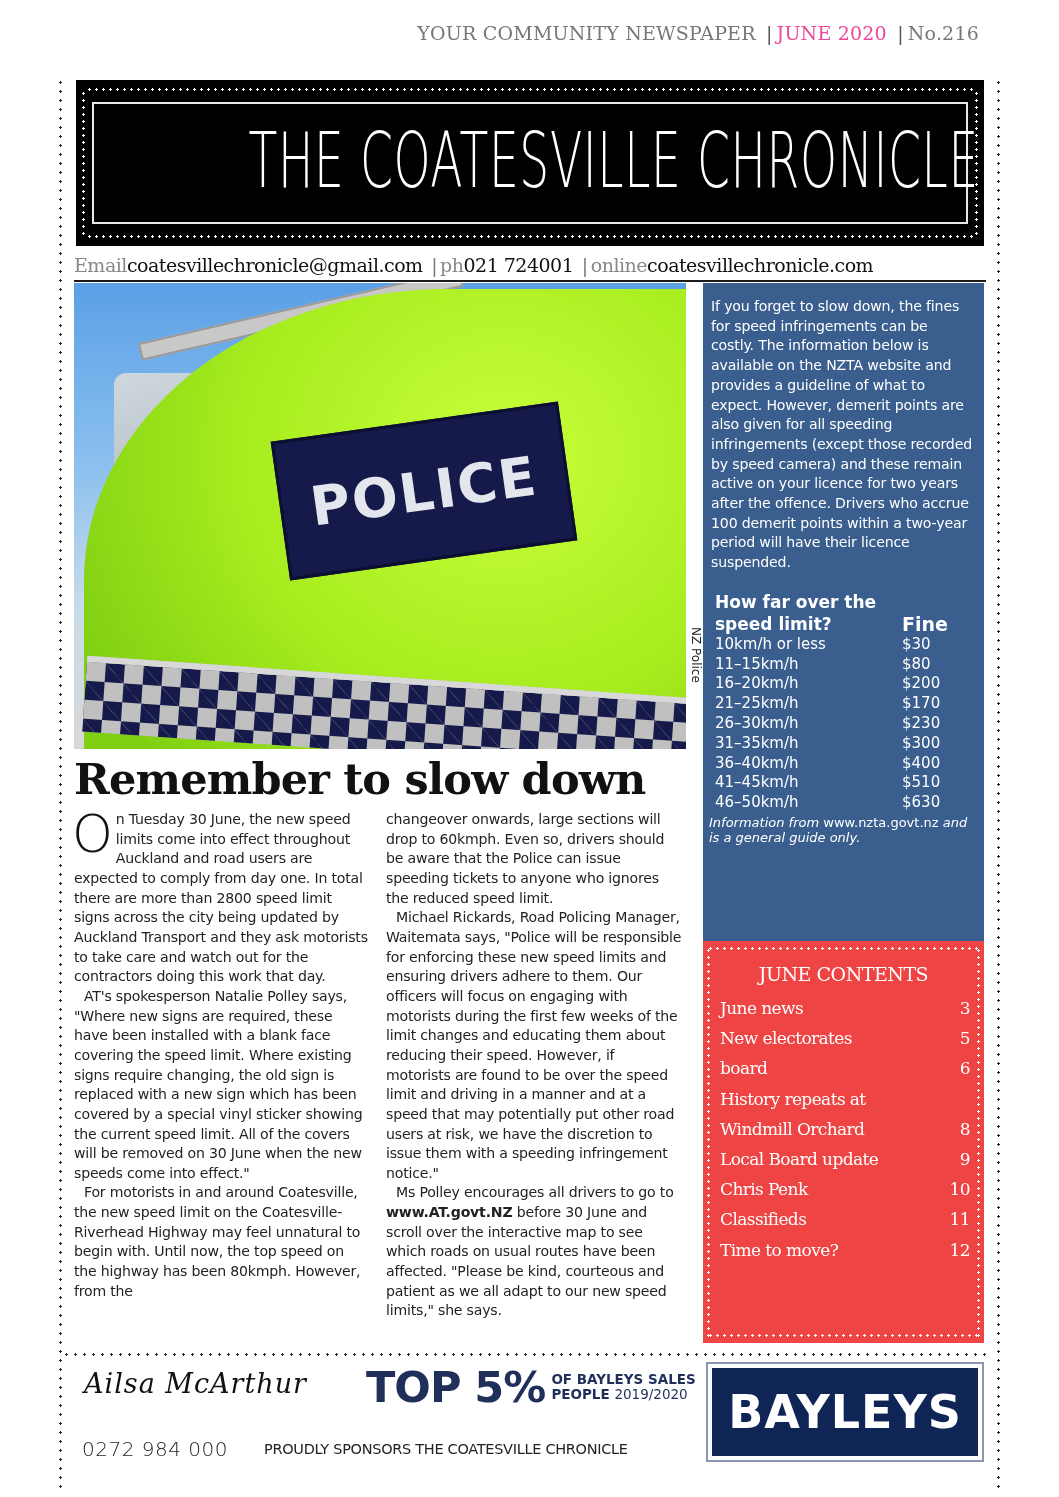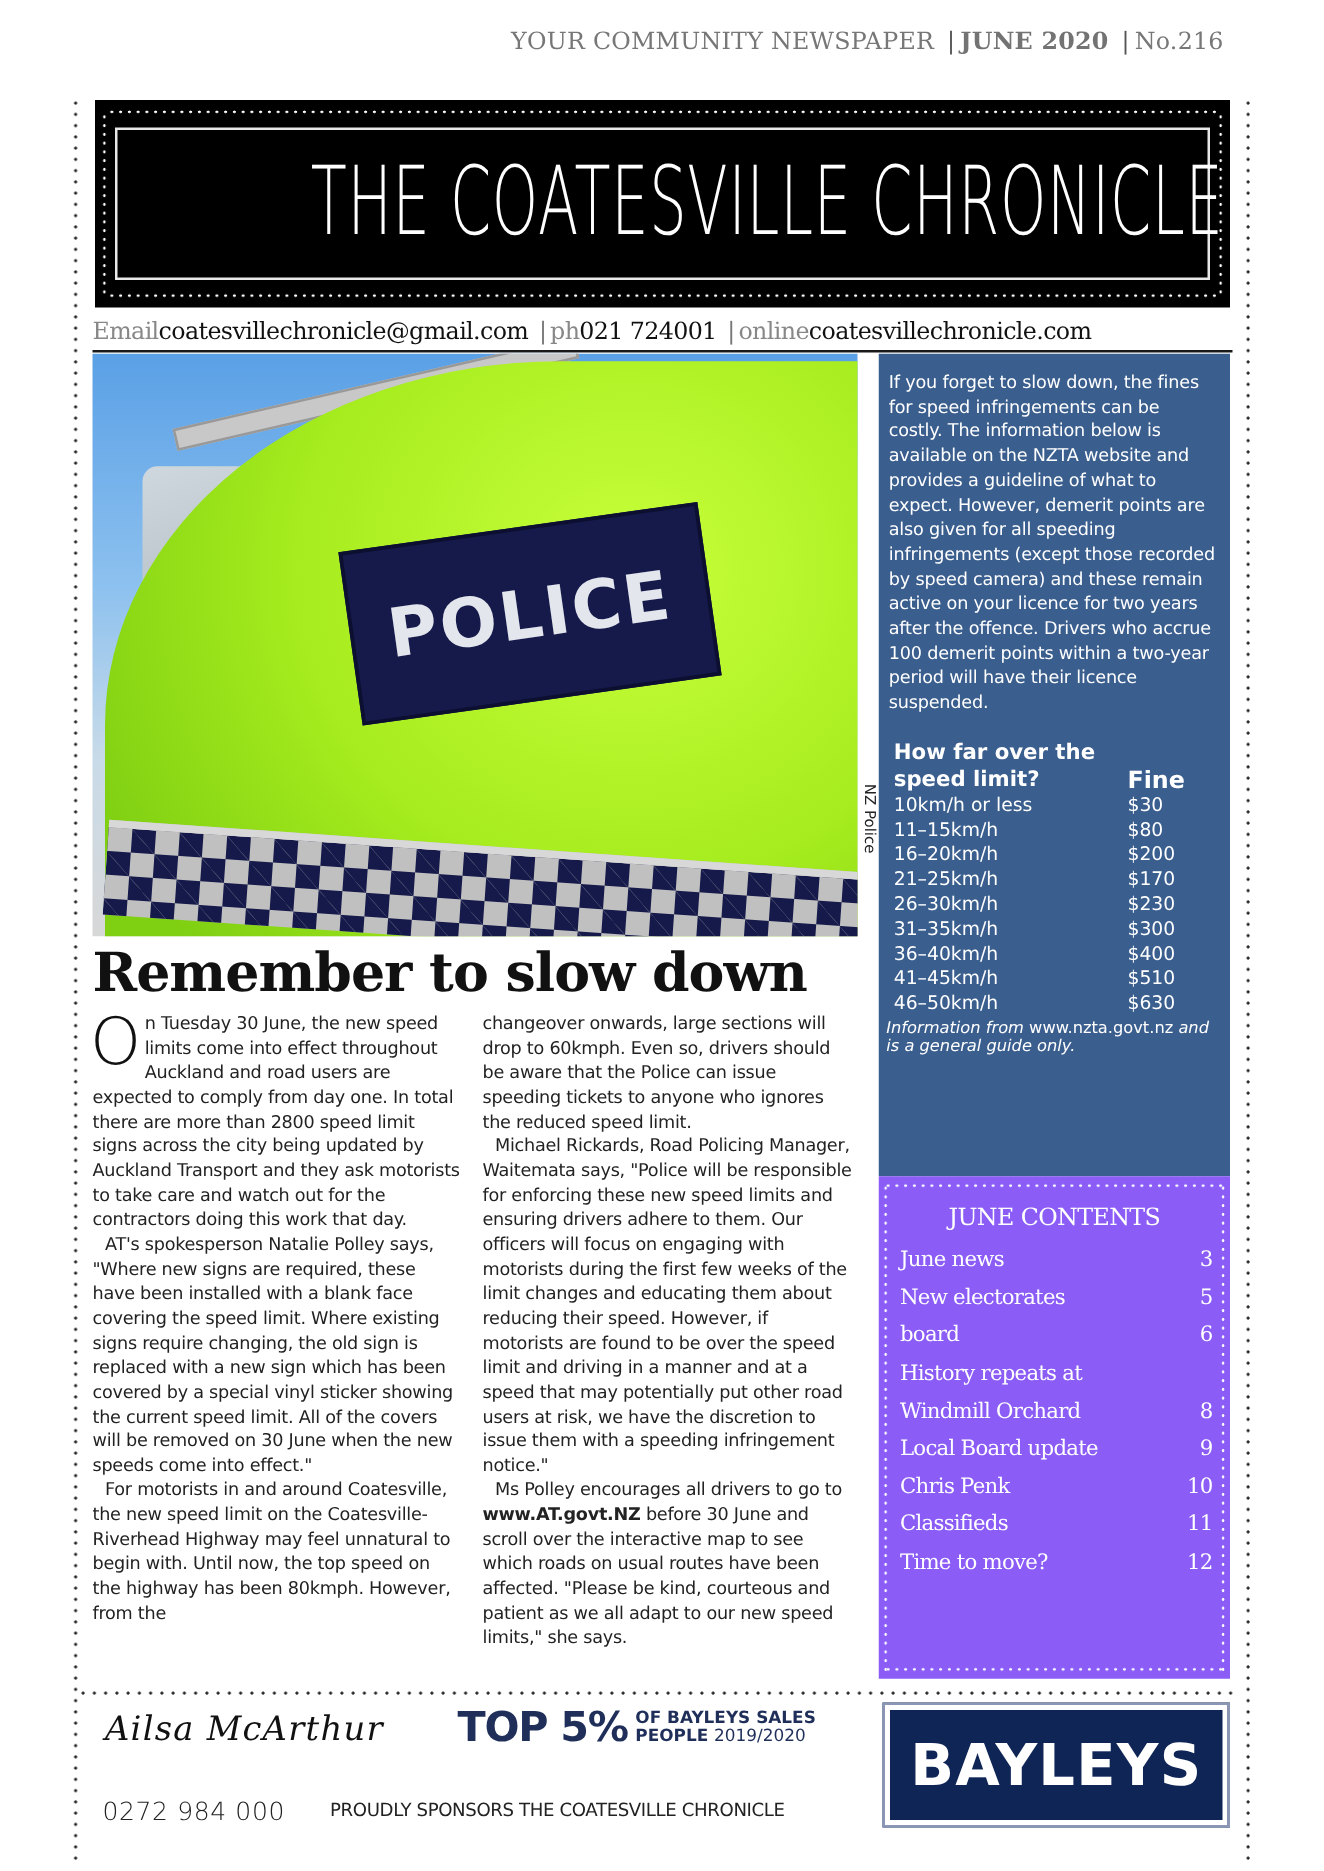--- a/index.html
+++ b/index.html
@@ -3,21 +3,21 @@
 <meta charset="utf-8">
 <style>
   * { box-sizing: border-box; margin: 0; padding: 0; }
   html, body { width: 1059px; height: 1497px; background: #ffffff; overflow: hidden; }
   body { position: relative; font-family: "DejaVu Sans", sans-serif; color: #1a1a1a; }
 
   .dots-v { position: absolute; width: 3px; background-image: radial-gradient(circle, #222 1.1px, transparent 1.3px); background-size: 3px 9px; background-repeat: repeat-y; }
   .dots-h { position: absolute; height: 3px; background-image: radial-gradient(circle, #222 1.1px, transparent 1.3px); background-size: 9px 3px; background-repeat: repeat-x; }
 
   .topline { position: absolute; top: 22px; right: 80px; font-family: "DejaVu Serif", serif; font-size: 19px; color: #777; letter-spacing: 0.2px; white-space: nowrap; }
-  .topline b { color: #737373; font-weight: bold; }
+  .topline b { color: #ec4899; font-weight: normal; }
   .topline .sep { color: #555; margin: 0 4px; }
 
   .masthead { position: absolute; left: 76px; top: 80px; width: 908px; height: 166px; background: #000; }
   .masthead .innerdots-t, .masthead .innerdots-b { position: absolute; left: 10px; right: 10px; height: 3px; background-image: radial-gradient(circle, #fff 1px, transparent 1.2px); background-size: 7px 3px; background-repeat: repeat-x; }
   .masthead .innerdots-t { top: 8px; }
   .masthead .innerdots-b { bottom: 8px; }
   .masthead .innerdots-l, .masthead .innerdots-r { position: absolute; top: 10px; bottom: 10px; width: 3px; background-image: radial-gradient(circle, #fff 1px, transparent 1.2px); background-size: 3px 7px; background-repeat: repeat-y; }
   .masthead .innerdots-l { left: 6px; }
   .masthead .innerdots-r { right: 6px; }
   .masthead .frame { position: absolute; left: 16px; right: 16px; top: 22px; bottom: 22px; border: 2px solid #e8e8e8; }
@@ -44,21 +44,21 @@
   .sidebar h2 { font-family: "DejaVu Serif", serif; font-weight: normal; font-size: 27px; text-align: center; line-height: 32px; margin-top: 18px; }
   .sidebar p.intro { font-size: 14.1px; line-height: 19.7px; margin-top: 14px; margin-left: -4px; letter-spacing: -0.15px; }
   .finetable { margin-top: 18px; width: 100%; }
   .finetable .hdr { display: flex; justify-content: space-between; align-items: flex-end; font-weight: bold; font-size: 17px; line-height: 22px; }
   .finetable .hdr .fine-h { font-size: 19px; width: 70px; }
   .finetable .row { display: flex; justify-content: space-between; font-size: 15px; line-height: 19.8px; }
   .finetable .row .fine { width: 70px; }
   .sidebar .note { font-size: 13px; font-style: italic; line-height: 15px; margin-top: 2px; margin-left: -6px; }
   .sidebar .note b { font-style: normal; font-weight: normal; }
 
-  .contents { position: absolute; left: 703px; top: 941px; width: 281px; height: 402px; background: #8b5cf6; color: #fff; }
+  .contents { position: absolute; left: 703px; top: 941px; width: 281px; height: 402px; background: #ef4444; color: #fff; }
   .contents .cdots { position: absolute; left: 4px; right: 4px; top: 6px; bottom: 6px; }
   .contents .cdots .t, .contents .cdots .b { position: absolute; left: 0; right: 0; height: 3px; background-image: radial-gradient(circle, #fff 1px, transparent 1.2px); background-size: 7px 3px; background-repeat: repeat-x; }
   .contents .cdots .t { top: 0; } .contents .cdots .b { bottom: 0; }
   .contents .cdots .l, .contents .cdots .r { position: absolute; top: 0; bottom: 0; width: 3px; background-image: radial-gradient(circle, #fff 1px, transparent 1.2px); background-size: 3px 7px; background-repeat: repeat-y; }
   .contents .cdots .l { left: 0; } .contents .cdots .r { right: 0; }
   .contents h3 { font-family: "DejaVu Serif", serif; font-weight: normal; font-size: 19px; text-align: center; margin-top: 22px; letter-spacing: -0.5px; }
   .contents ul { list-style: none; margin: 8px 14px 0 17px; }
   .contents li { display: flex; justify-content: space-between; align-items: flex-end; font-family: "DejaVu Serif", serif; font-size: 17px; line-height: 30.2px; letter-spacing: -0.6px; }
   .contents li .t { flex: 1; }
   .contents li .p { width: 26px; text-align: right; }
@@ -69,21 +69,21 @@
   .col p { text-indent: 0; }
   .col p.ind { text-indent: 10px; }
   .col1 { left: 74px; }
   .col2 { left: 386px; }
   .dropcap { float: left; font-size: 52px; line-height: 40px; margin: 4px 3px 0 -2px; font-family: "DejaVu Sans", sans-serif; font-weight: 200; color: #111; }
   .col2 b { font-weight: bold; }
 
   .footer-rule { position: absolute; left: 62px; top: 1353px; width: 926px; }
   .ad-name { position: absolute; left: 84px; top: 1368px; font-family: "DejaVu Serif", serif; font-style: italic; font-size: 27px; color: #111; white-space: nowrap; letter-spacing: 1px; }
   .ad-top5 { position: absolute; left: 366px; top: 1362px; display: flex; align-items: center; color: #1f2f5a; }
-  .ad-top5 .big { font-family: "DejaVu Sans", sans-serif; font-weight: bold; font-size: 33px; letter-spacing: -1px; }
+  .ad-top5 .big { font-family: "DejaVu Sans", sans-serif; font-weight: bold; font-size: 43px; letter-spacing: -1px; }
   .ad-top5 .small { font-family: "DejaVu Sans", sans-serif; font-weight: bold; font-size: 13.5px; line-height: 15px; margin-left: 6px; }
   .ad-top5 .small .yr { font-weight: normal; }
   .ad-phone { position: absolute; left: 82px; top: 1437px; font-size: 20px; color: #222; font-family: "DejaVu Sans", sans-serif; font-weight: 300; letter-spacing: 0.5px; }
   .ad-sponsor { position: absolute; left: 264px; top: 1441px; font-size: 14.5px; color: #222; letter-spacing: -0.3px; white-space: nowrap; }
   .bayleys { position: absolute; left: 706px; top: 1362px; width: 278px; height: 100px; background: #0e2556; border: 2px solid #8a96b3; box-shadow: inset 0 0 0 4px #fff, inset 0 0 0 5px #0e2556; display: flex; align-items: center; justify-content: center; }
   .bayleys span { color: #fff; font-family: "DejaVu Sans", sans-serif; font-weight: bold; font-size: 46px; letter-spacing: 1px; }
 </style>
 </head>
 <body>
 

